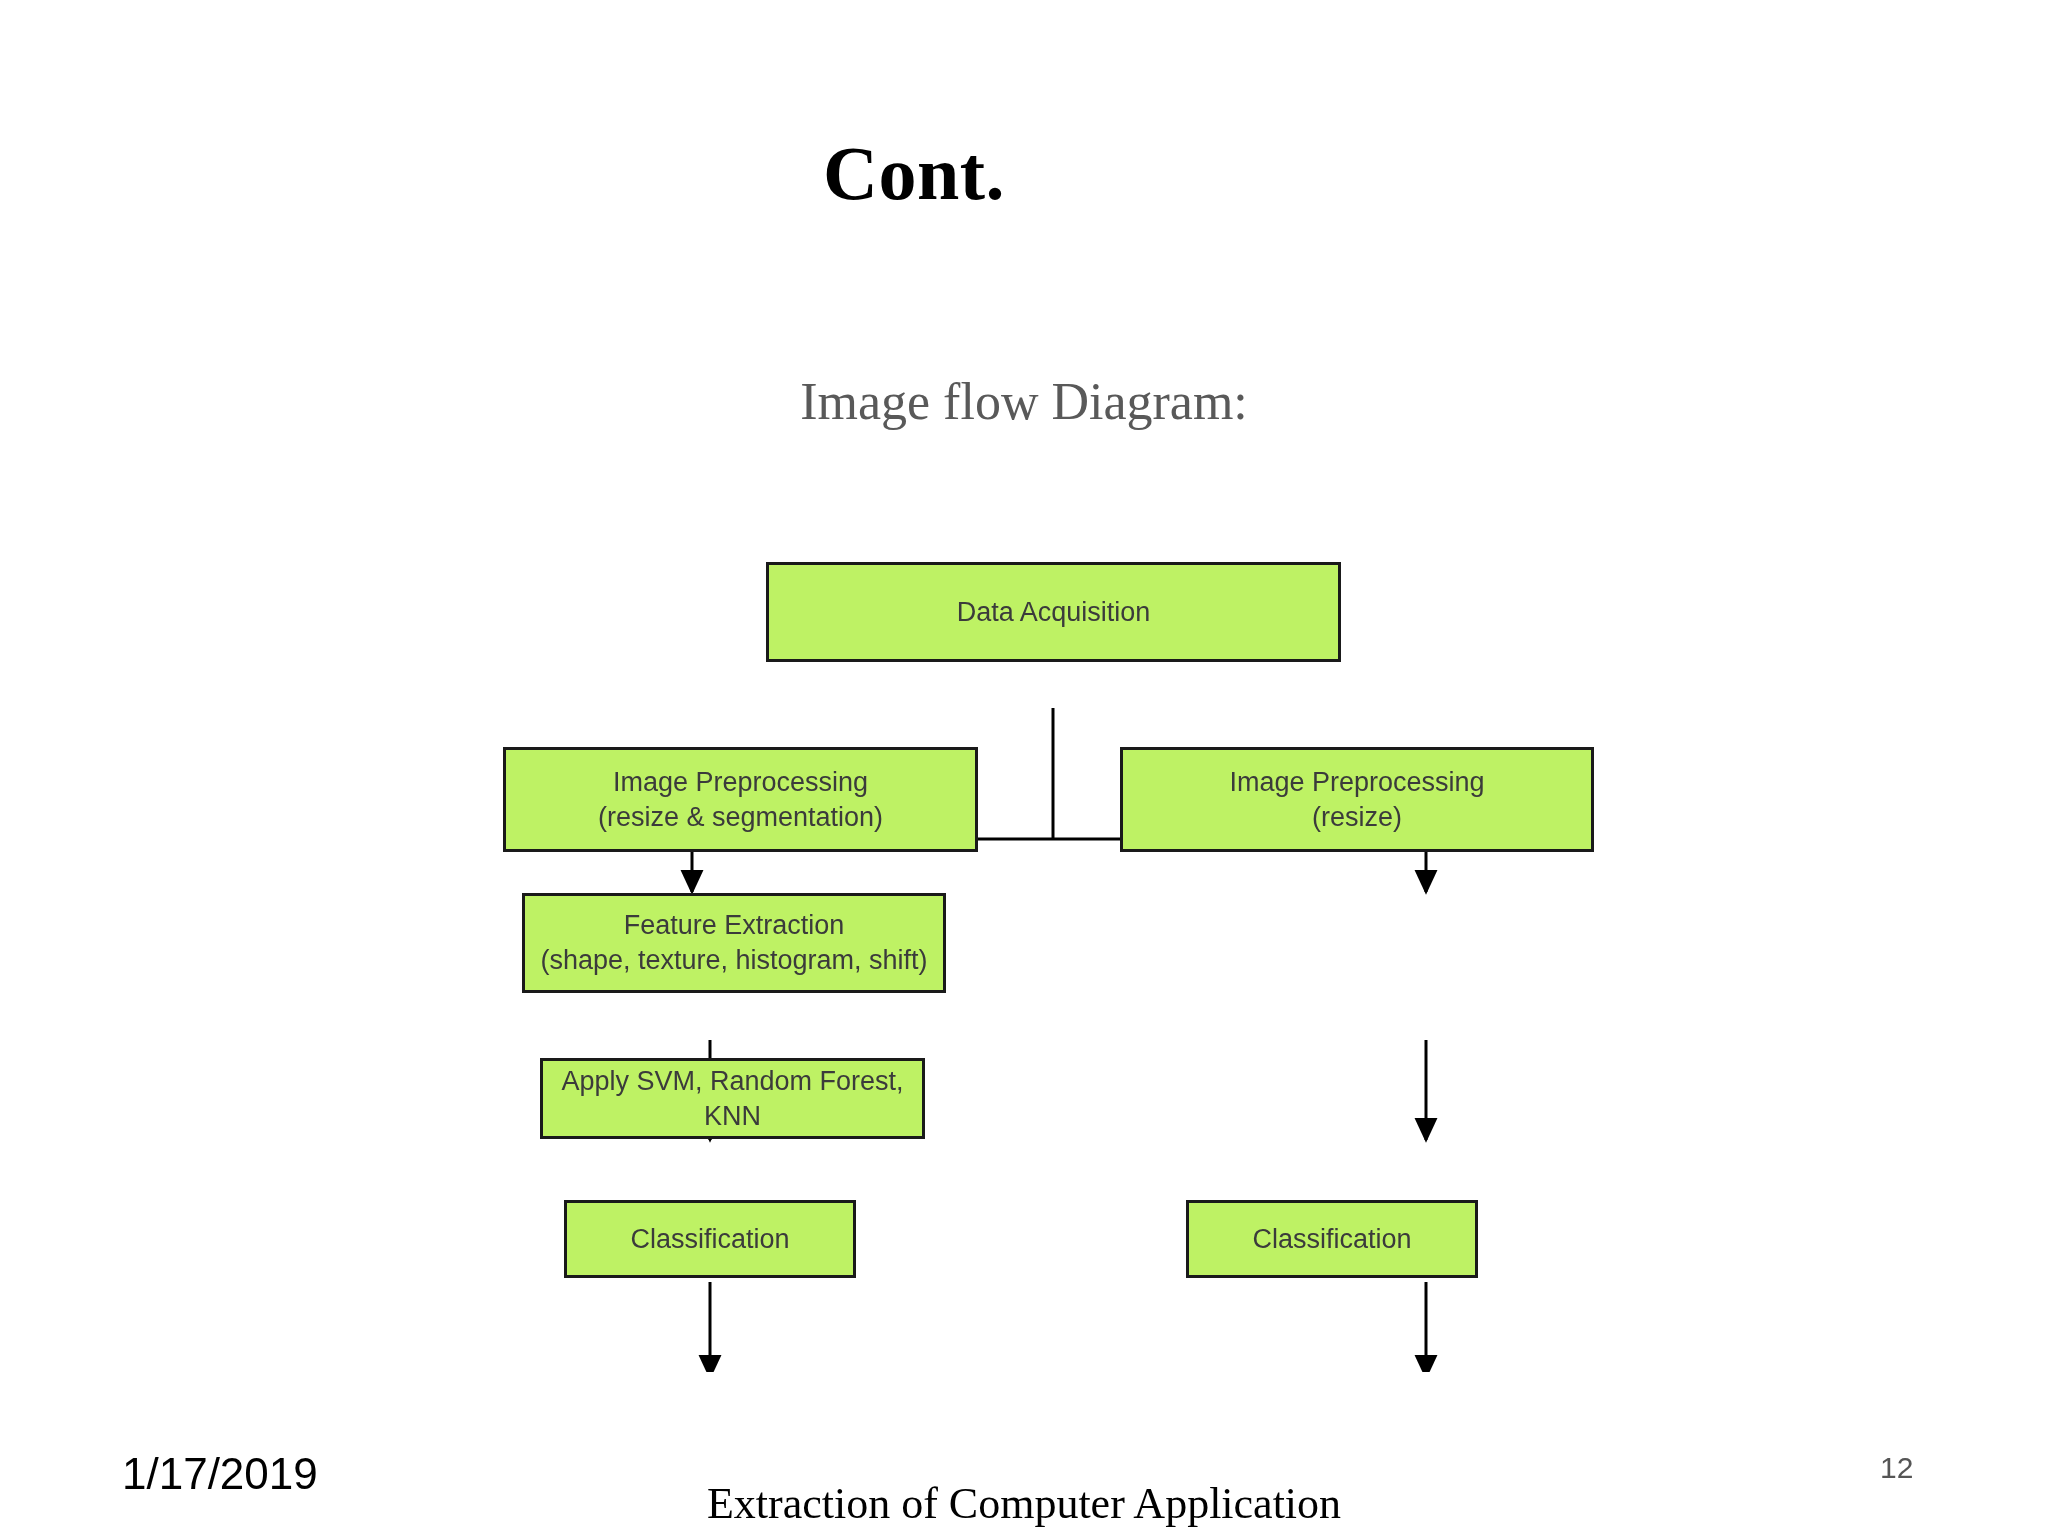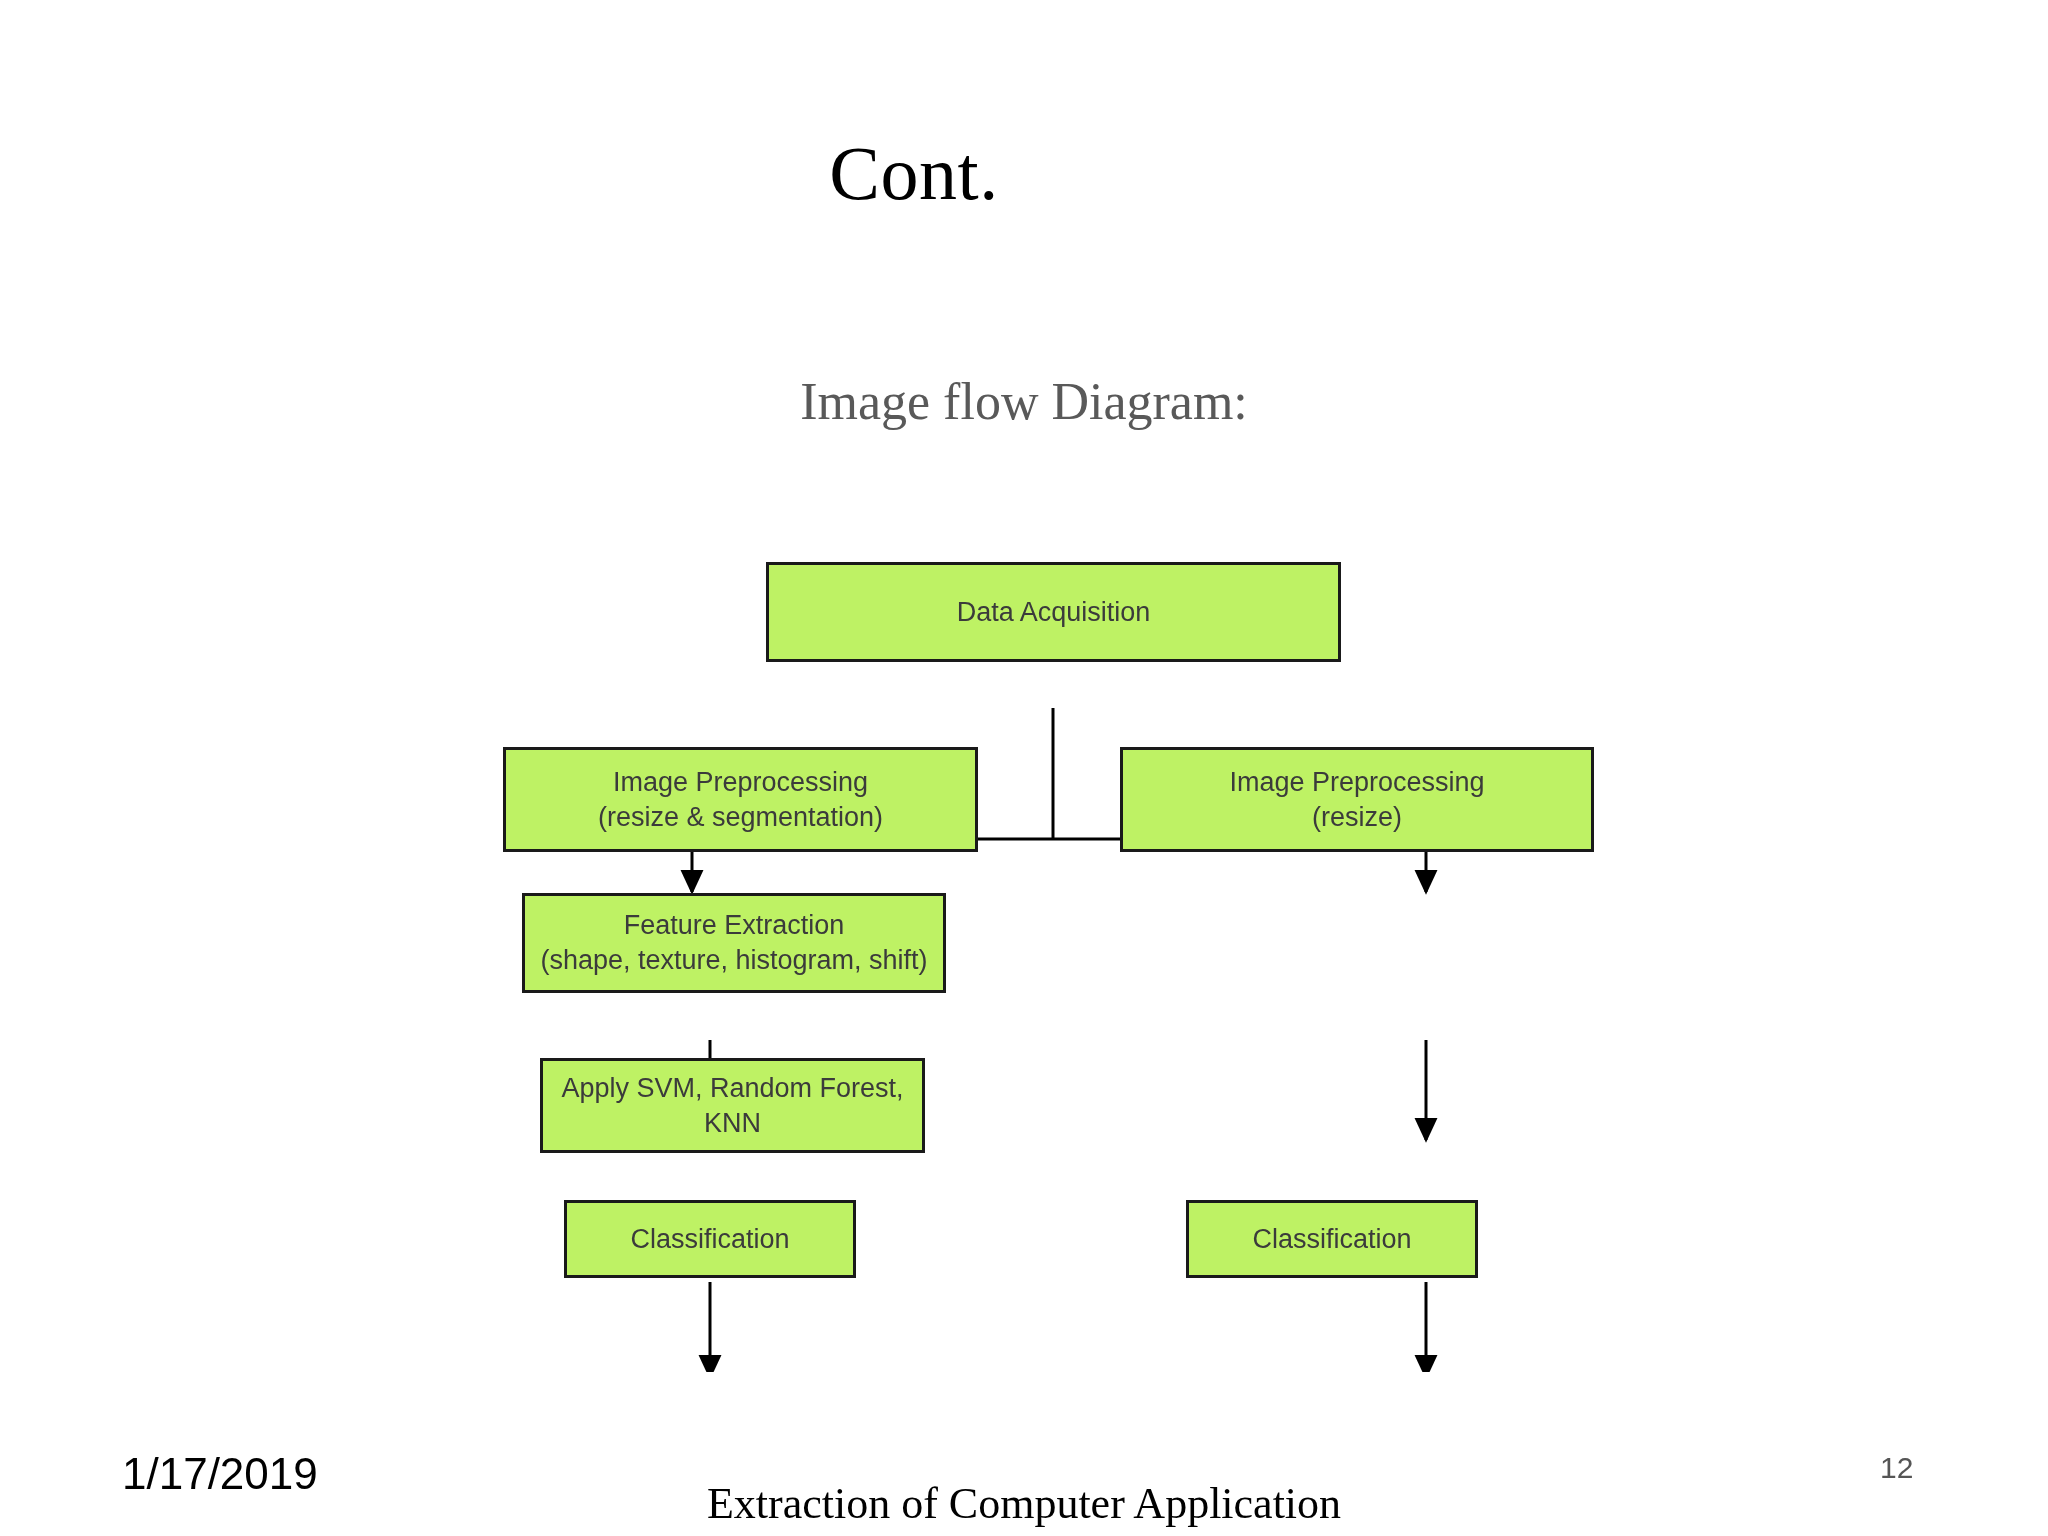--- a/index.html
+++ b/index.html
@@ -16,21 +16,21 @@
   }
 
   
   .slide-title {
     position: absolute;
     left: 0;
     top: 128px;
     width: 1828px;
     text-align: center;
     font-family: "Liberation Serif", serif;
-    font-weight: normal;
+    font-weight: bold;
     font-size: 76px;
     line-height: 90px;
     color: #000000;
     letter-spacing: 0.5px;
   }
 
   
   .sub-heading {
     position: absolute;
     left: 0;
@@ -154,21 +154,21 @@
     <span class="node-text">Image Preprocessing
 (resize)</span>
   </div>
 
   <div class="node" style="left:26px;   top:331px; width:424px; height:100px;">
     <span class="node-text">Feature Extraction
 (shape, texture, histogram, shift)</span>
   </div>
 
 
-  <div class="node" style="left:44px;   top:496px; width:385px; height:95px;">
+  <div class="node" style="left:44px;   top:496px; width:385px; height:81px;">
     <span class="node-text">Apply SVM, Random Forest,
 KNN</span>
   </div>
 
 
   <div class="node" style="left:68px;   top:638px; width:292px; height:78px;">
     <span class="node-text">Classification</span>
   </div>
 
   <div class="node" style="left:690px;  top:638px; width:292px; height:78px;">

